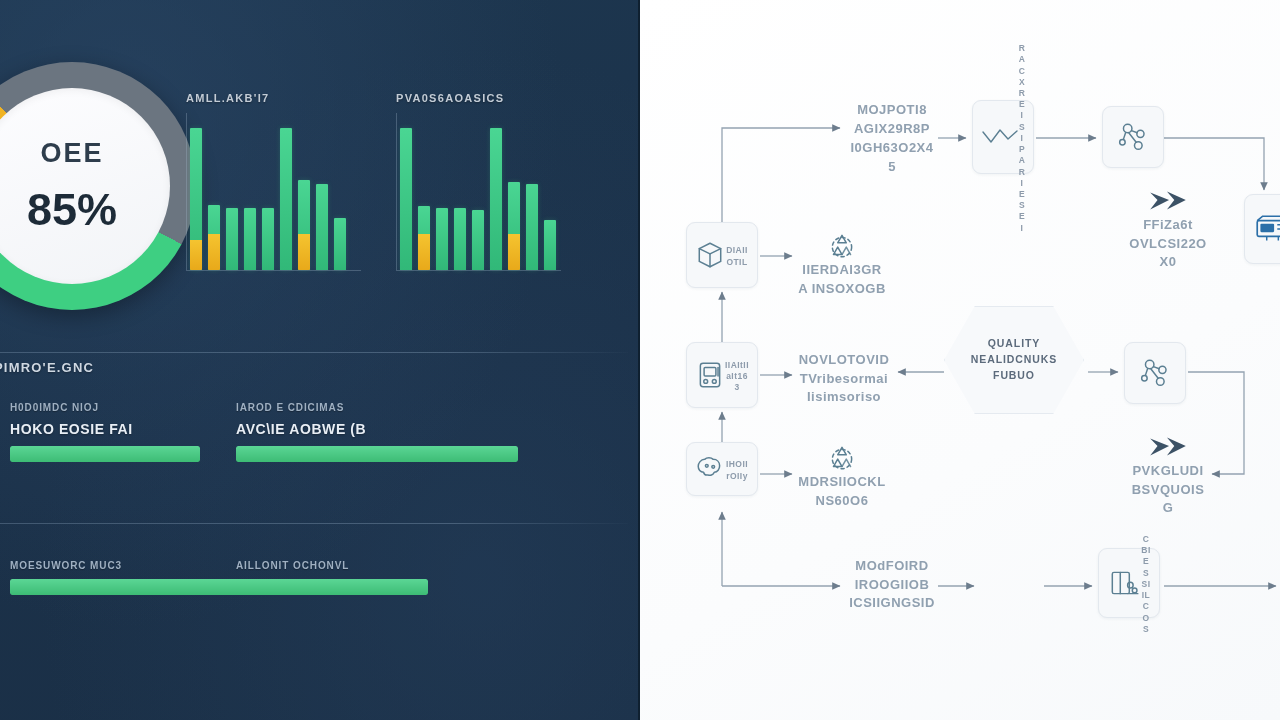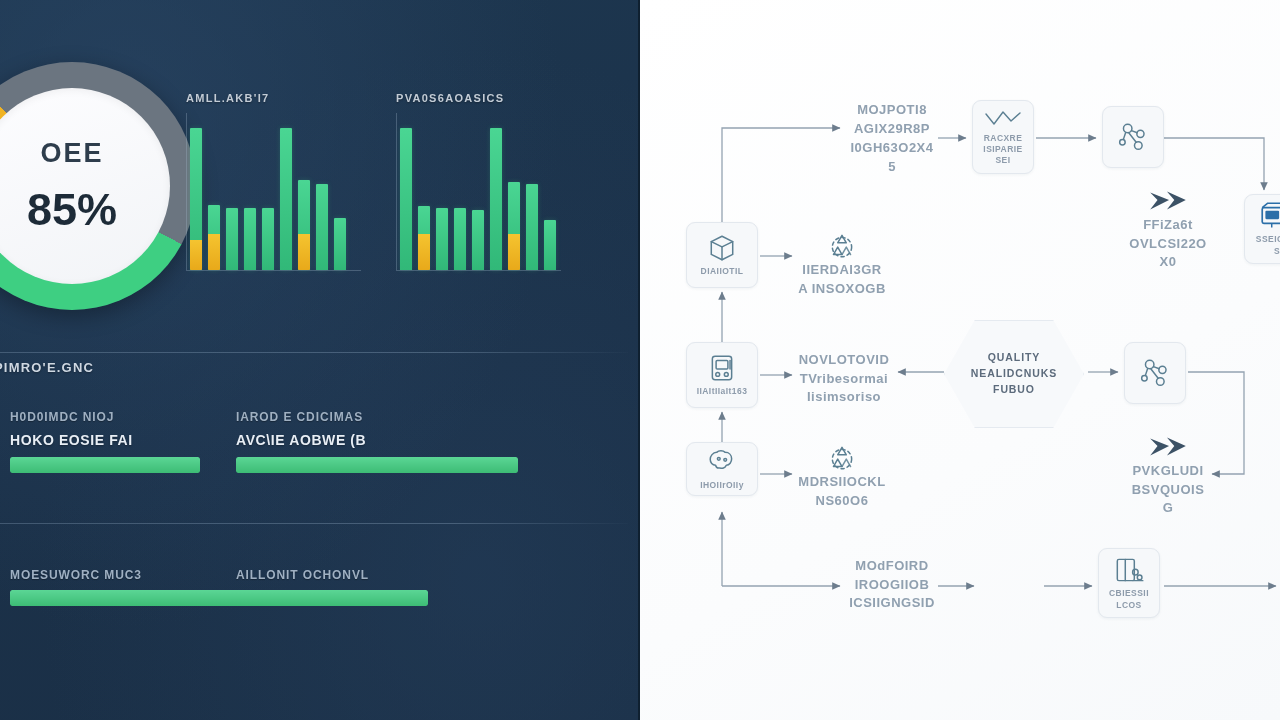--- a/index.html
+++ b/index.html
@@ -105,25 +105,24 @@
     text-shadow:0 1px 2px rgba(0,0,0,0.3);
   }
 
   
   .metric-row { position:absolute; }
   #metric-row-middle { top:402px; left:0; width:640px; }
   #metric-row-bottom { top:560px; left:0; width:640px; }
 
   .metric-cell { position:absolute; }
   .metric-caption {
-    font-size:12px; font-weight:600; color:#9fb0c2;
+    font-size:10px; font-weight:600; color:#9fb0c2;
     letter-spacing:0.9px; margin-bottom:8px;
     text-shadow:0 1px 1px rgba(0,0,0,0.3);
     white-space:nowrap;
-    margin-top:8px;
   }
   .metric-value {
     font-size:14px; font-weight:700; color:#e8eef5;
     letter-spacing:0.6px; margin-bottom:9px;
     text-shadow:0 1px 2px rgba(0,0,0,0.32);
     white-space:nowrap;
   }
   .metric-track {
     height:16px; border-radius:2px;
     background:rgba(255,255,255,0.05);
@@ -147,21 +146,21 @@
   .node {
     position:absolute;
     display:flex; flex-direction:column;
     align-items:center; justify-content:center;
     text-align:center;
   }
   .node-box {
     background:#f6f8fa;
     border:1px solid #e3e8ee;
     border-radius:9px;
-    display:flex; flex-direction:column;
+    display:flex; 
     align-items:center; justify-content:center;
     box-shadow:0 1px 3px rgba(40,60,90,0.06);
     padding:5px 8px;
   }
   .node-label {
     font-size:8.5px; font-weight:600; color:#8d9bab;
     letter-spacing:0.45px; line-height:1.32;
     margin-top:3px;
     word-break:break-word;
   }
@@ -311,21 +310,21 @@
       <path d="M548,372 L604,372 L604,474 L572,474"></path>
 
       <path d="M524,586 L636,586"></path>
 
       <path d="M82,586 L200,586"></path>
 
       <path d="M304,372 L258,372"></path>
     </g>
   </svg>
 
-  <div class="hexagon" style="left: 304px; top: 320px; width: 140px; height: 108px;">
+  <div class="hexagon" style="left: 304px; top: 306px; width: 140px; height: 108px;">
     <div class="hex-label">QUALITY<br>NEALIDCNUKS<br>FUBUO</div>
   </div>
 <div class="node" style="left: 46px; top: 222px; width: 72px; height: 66px;">
       <div class="node-box" style="width: 100%; height: 100%;">
         <div class="node-icon">
           <svg width="30" height="30" viewBox="0 0 28 28">
             <path stroke="#5b7f92" stroke-width="1.4" fill="none" stroke-linejoin="round" stroke-linecap="round" d="M14 3 L24 8 V20 L14 25 L4 20 V8 Z"></path>
             <path stroke="#5b7f92" stroke-width="1.4" fill="none" stroke-linejoin="round" stroke-linecap="round" d="M4 8 L14 13 L24 8"></path>
             <path stroke="#5b7f92" stroke-width="1.4" fill="none" stroke-linejoin="round" stroke-linecap="round" d="M14 13 V25"></path>
           </svg>

